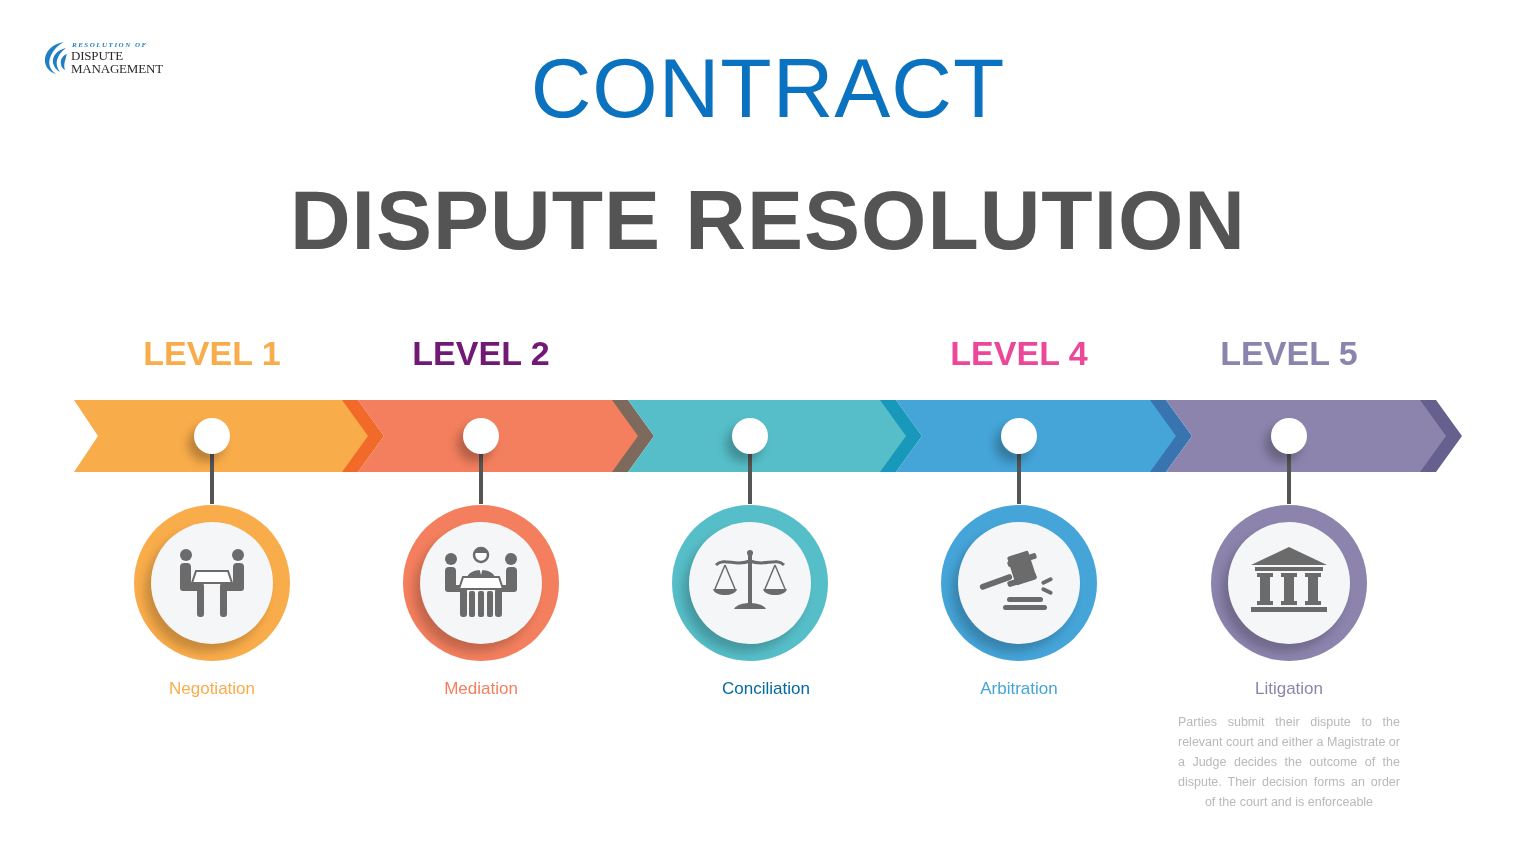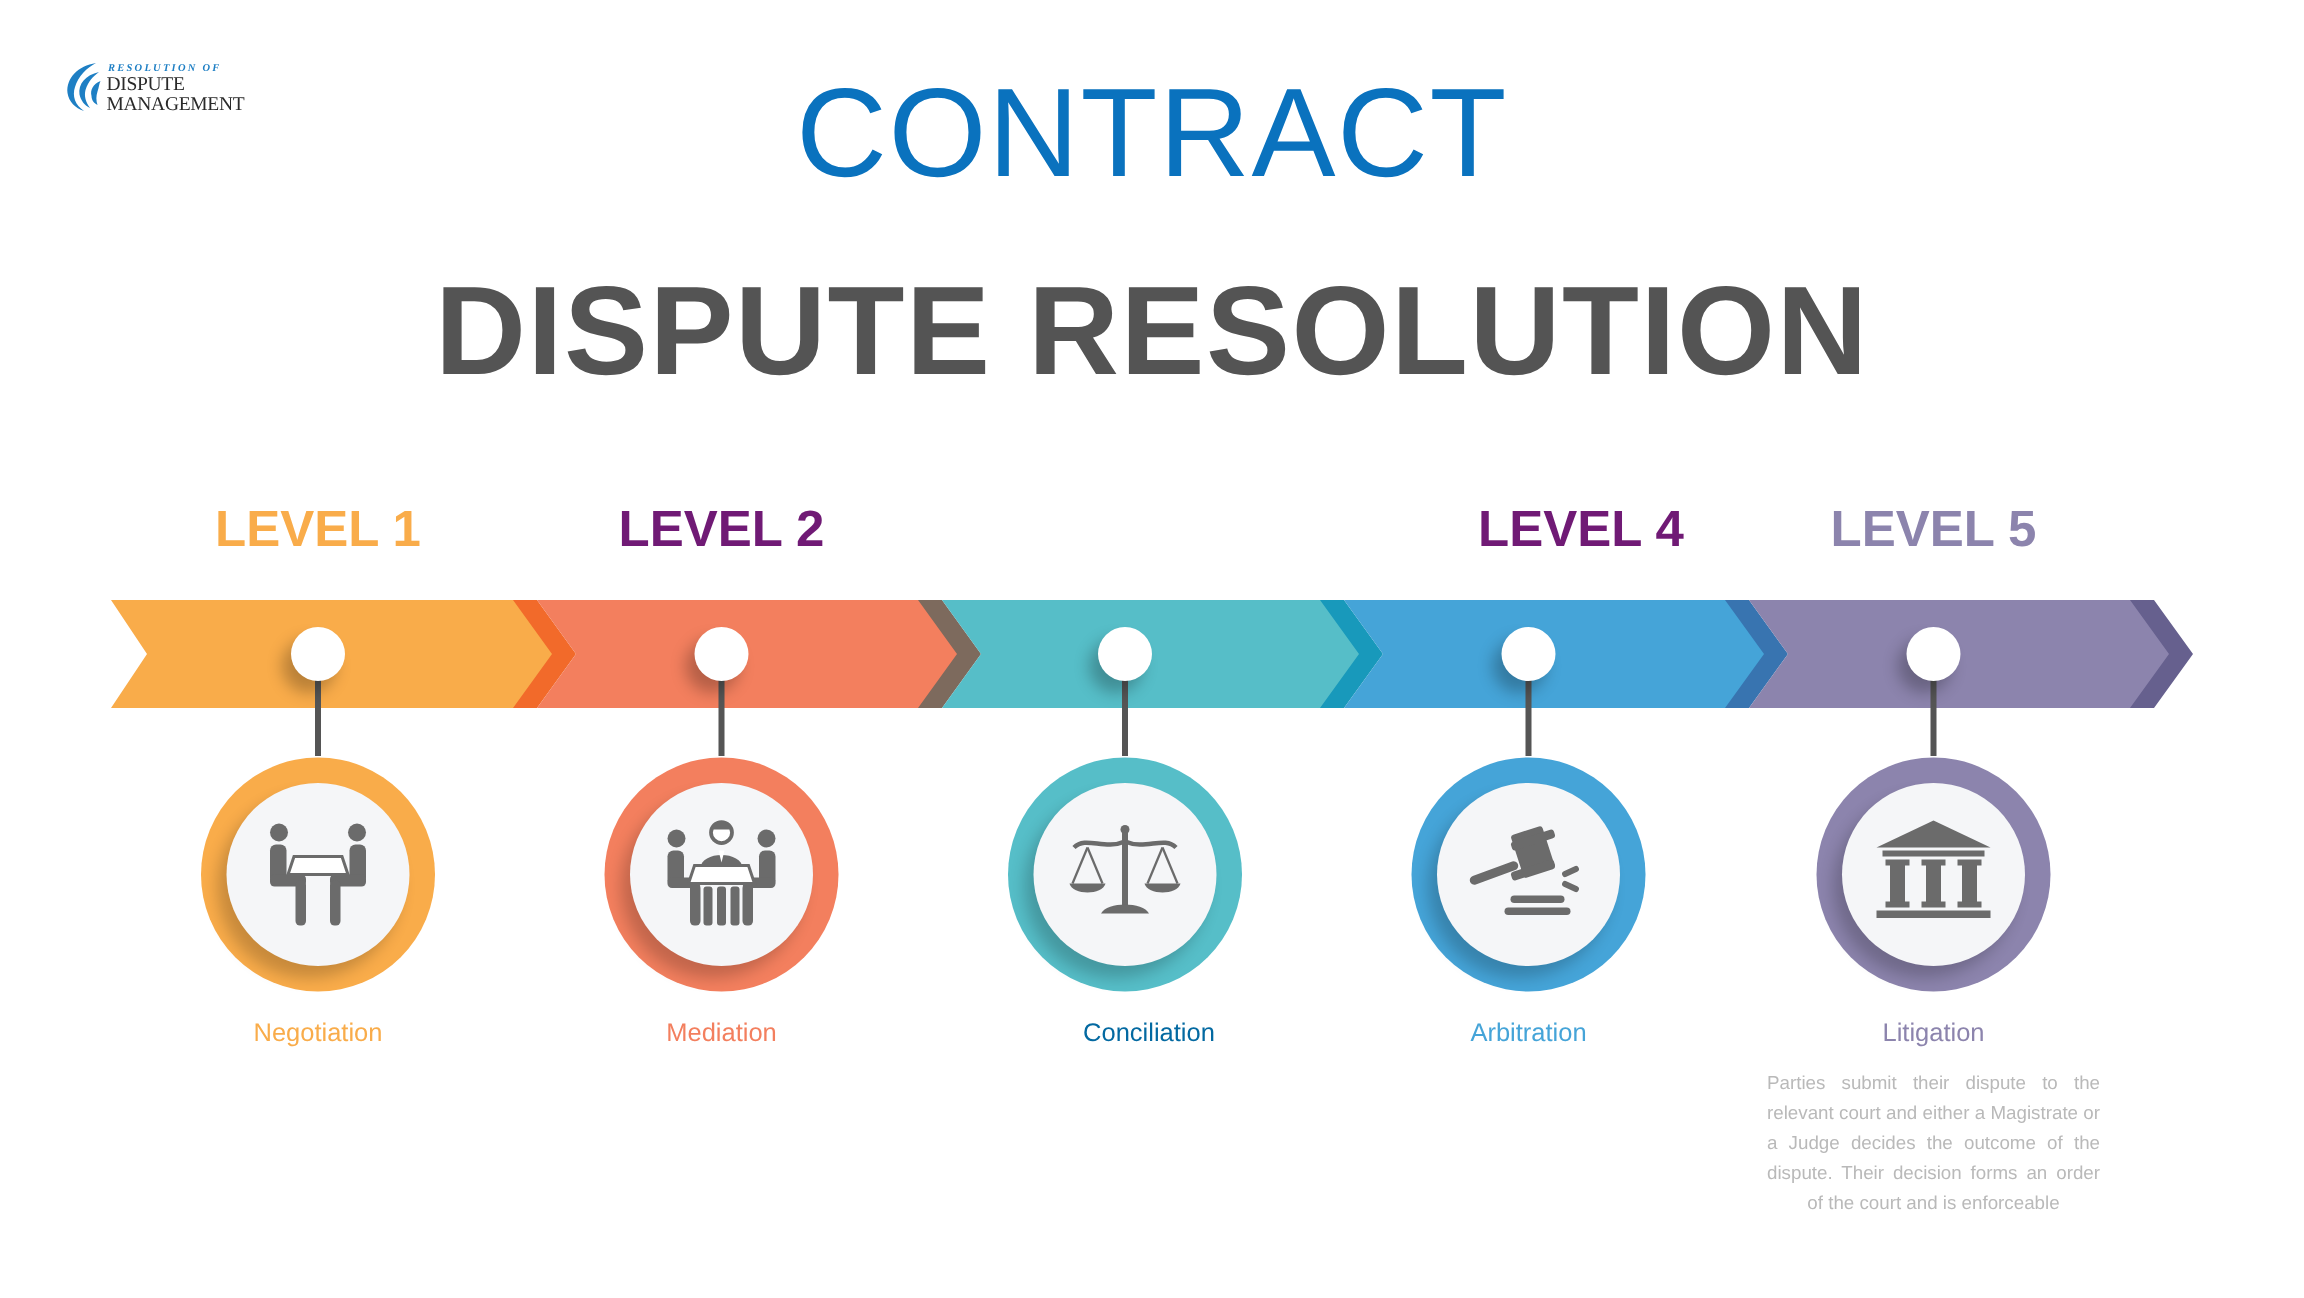--- a/index.html
+++ b/index.html
@@ -45,21 +45,21 @@
   <span class="big l1">DISPUTE</span>
   <span class="big l2">MANAGEMENT</span>
 </div>
 
 <div class="title1">CONTRACT</div>
 <div class="title2">DISPUTE RESOLUTION</div>
 
 <div class="levels">
   <div class="level-label" style="left:112px;color:#f9ac4a">LEVEL 1</div>
   <div class="level-label" style="left:381px;color:#701a75">LEVEL 2</div>
-  <div class="level-label" style="left:954px;color:#701a75">LEVEL 4</div>
+  <div class="level-label" style="left:919px;color:#ec4899">LEVEL 4</div>
   <div class="level-label" style="left:1189px;color:#8c84ad">LEVEL 5</div>
 </div>
 
 <svg class="arrow-band" width="1536" height="80" viewBox="0 396 1536 80">
 
   <polygon points="74,400 356,400 372,436 356,472 74,472 98,436" fill="#f9ac4a"></polygon>
   <polygon points="342,400 358,400 384,436 358,472 342,472 368,436" fill="#f26a2a"></polygon>
 
   <polygon points="358,400 626,400 642,436 626,472 358,472 384,436" fill="#f37f5e"></polygon>
   <polygon points="612,400 628,400 654,436 628,472 612,472 638,436" fill="#7d6a5d"></polygon>

